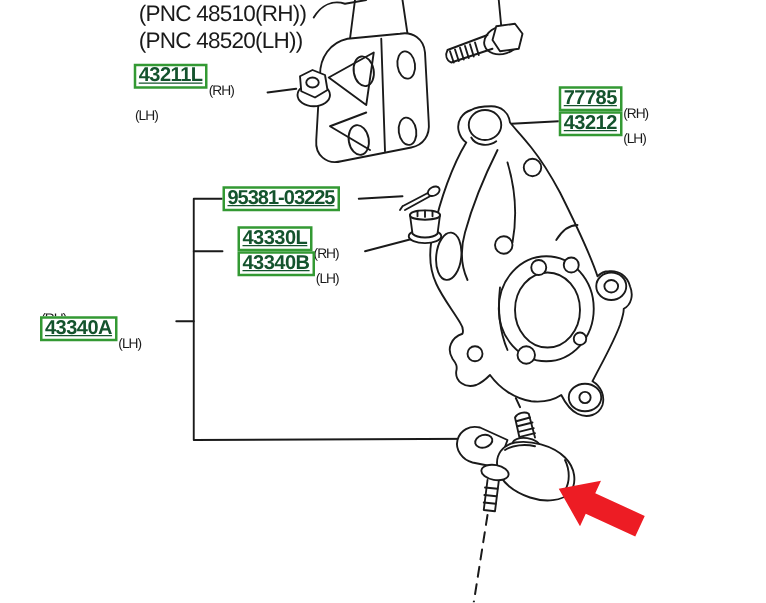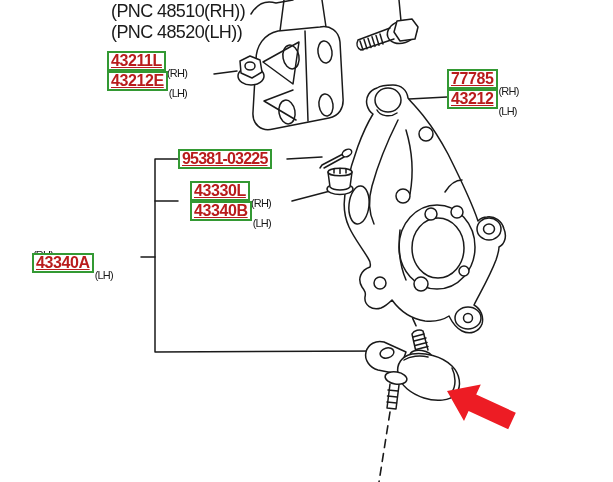--- a/index.html
+++ b/index.html
@@ -5,21 +5,21 @@
   html,body{margin:0;padding:0;background:#fff;}
   .canvas{position:relative;width:533px;height:482px;background:#ffffff;overflow:hidden;
           font-family:"Liberation Sans",sans-serif;color:#1a1a1a;}
   .artlayer{position:absolute;left:0;top:0;z-index:0;}
   .pnc{position:absolute;left:111px;top:1px;z-index:2;font-size:18px;line-height:21px;
        letter-spacing:-0.6px;white-space:nowrap;}
   .plabel{position:absolute;z-index:2;white-space:nowrap;}
   .prow{display:flex;align-items:center;height:20px;}
   .pbox{display:inline-block;border:2px solid #339933;background:#fff;padding:0 2px;
         line-height:15px;height:16px;}
-  .pnum{color:#b91c1c;font-weight:bold;font-size:16px;letter-spacing:-0.4px;
+  .pnum{color:#14532d;font-weight:bold;font-size:16px;letter-spacing:-0.4px;
         text-decoration:underline;}
   .pnum.wide{letter-spacing:-0.8px;}
   .side{font-size:11px;letter-spacing:-0.8px;padding-left:1px;margin-top:24px;}
 </style>
 </head>
 <body>
 
 <div class="canvas">
 
   <svg class="artlayer" width="613" height="482" viewBox="0 0 613 482" stroke="#1a1a1a" stroke-width="1.5" fill="none" stroke-linecap="round" stroke-linejoin="round">
@@ -144,21 +144,20 @@
     <div>(PNC 48510(RH))</div>
     <div>(PNC 48520(LH))</div>
   </div>
 
   <div class="plabel" style="left:107px;top:51px;">
     <div class="prow">
       <span class="pbox"><span class="pnum">43211L</span></span>
         <span class="side">(RH)</span>
     </div>
     <div class="prow">
-      <span class="pbox"><span class="pnum">43212E</span></span>
         <span class="side">(LH)</span>
     </div>
   </div>
 
   <div class="plabel" style="left:447px;top:69px;">
     <div class="prow">
       <span class="pbox"><span class="pnum">77785</span></span>
         <span class="side">(RH)</span>
     </div>
     <div class="prow">

